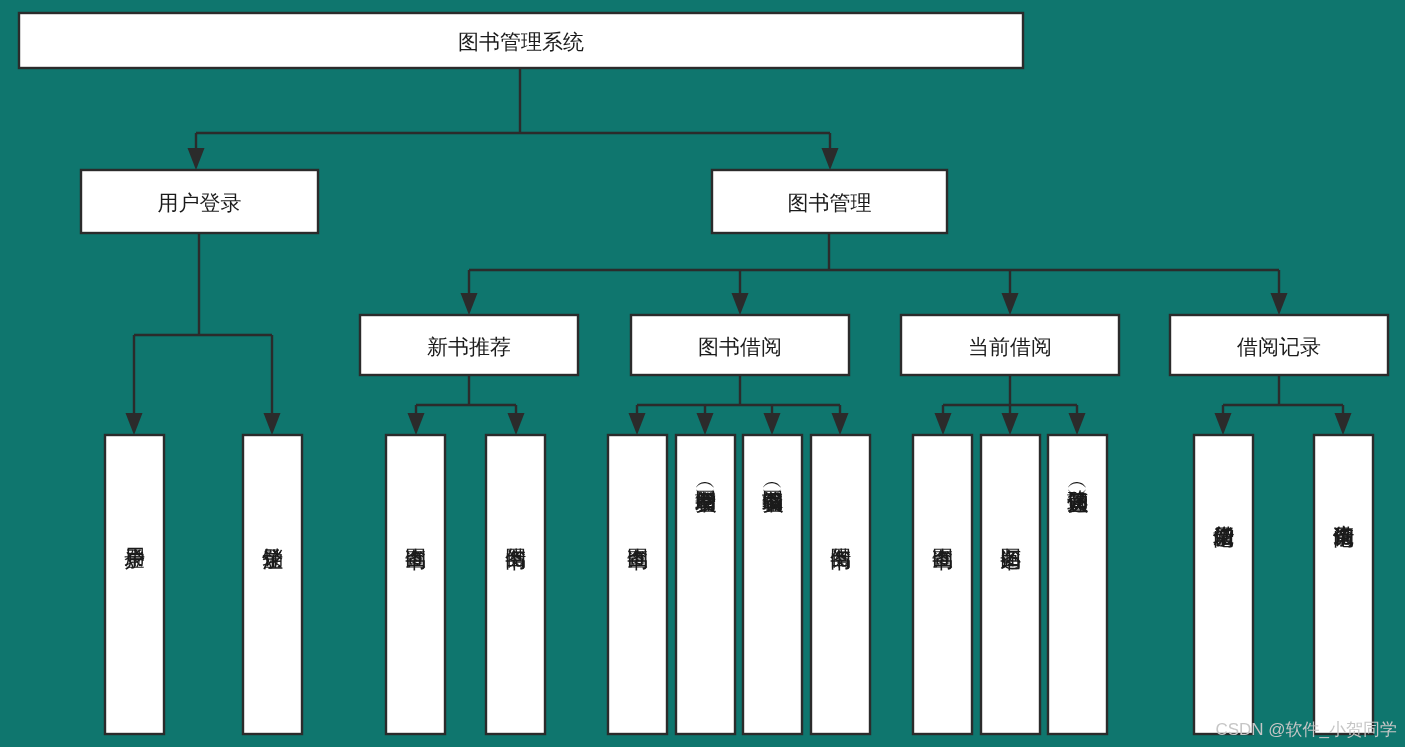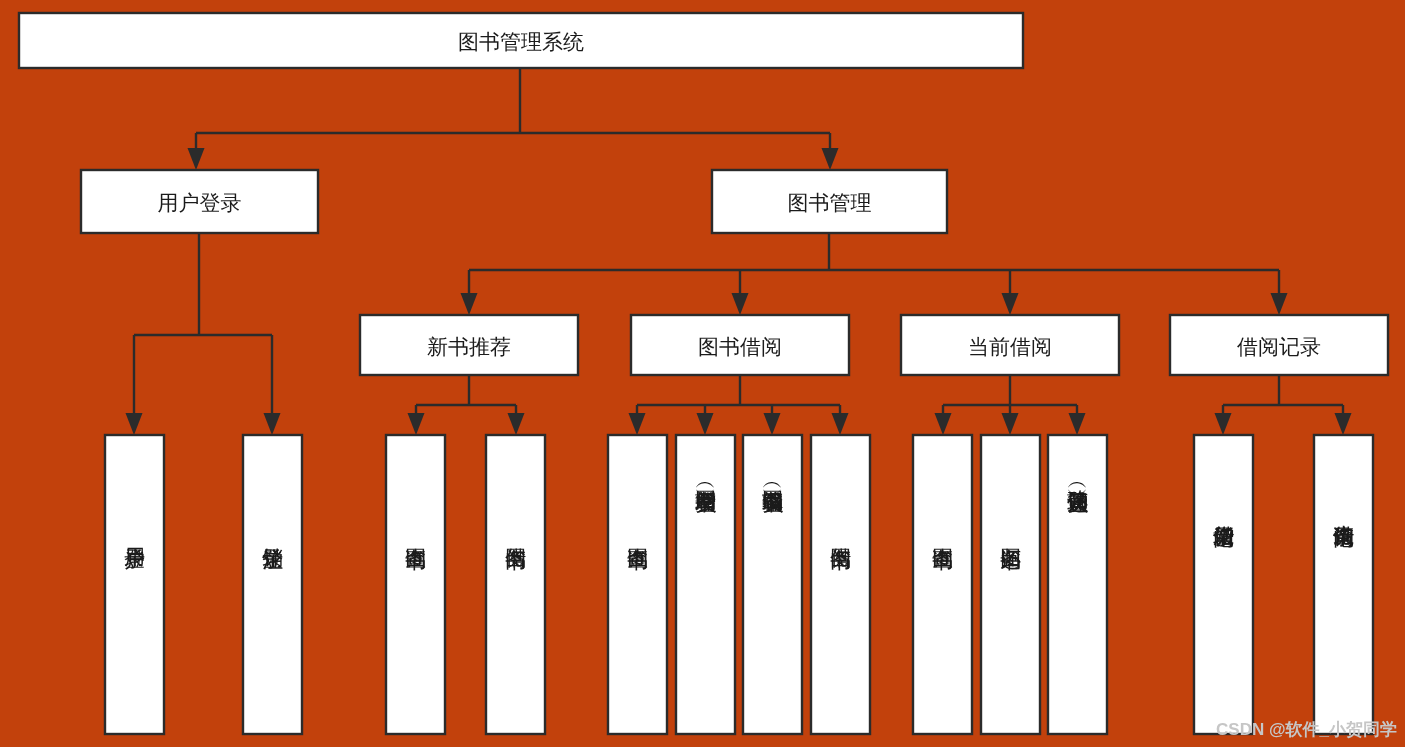--- a/index.html
+++ b/index.html
@@ -12,21 +12,21 @@
     width: 1405px;
     height: 747px;
     font-family: "Liberation Sans", "DejaVu Sans", sans-serif;
     overflow: hidden;
     position: relative;
   }
   #diagram-root {
     position: relative;
     width: 1405px;
     height: 747px;
-    background: #c2410c;
+    background: #0f766e;
   }
   svg.diagram-canvas {
     position: absolute;
     top: 0;
     left: 0;
     width: 1405px;
     height: 747px;
     display: block;
   }
   .node-box {
@@ -72,21 +72,20 @@
   }
   .watermark {
     position: absolute;
     right: 8px;
     bottom: 6px;
     font-family: "Liberation Sans", "DejaVu Sans", sans-serif;
     font-size: 17px;
     color: #c6c6c6;
     white-space: nowrap;
     user-select: none;
-    font-weight: bold;
   }
 </style>
 </head>
 <body>
 
 <div id="diagram-root">
   <svg class="diagram-canvas" viewBox="0 0 1405 747">
     <g id="connectors-layer">
         <line x1="520" y1="68" x2="520" y2="133" class="connector-line"></line>
         <line x1="196" y1="133" x2="830" y2="133" class="connector-line"></line>

